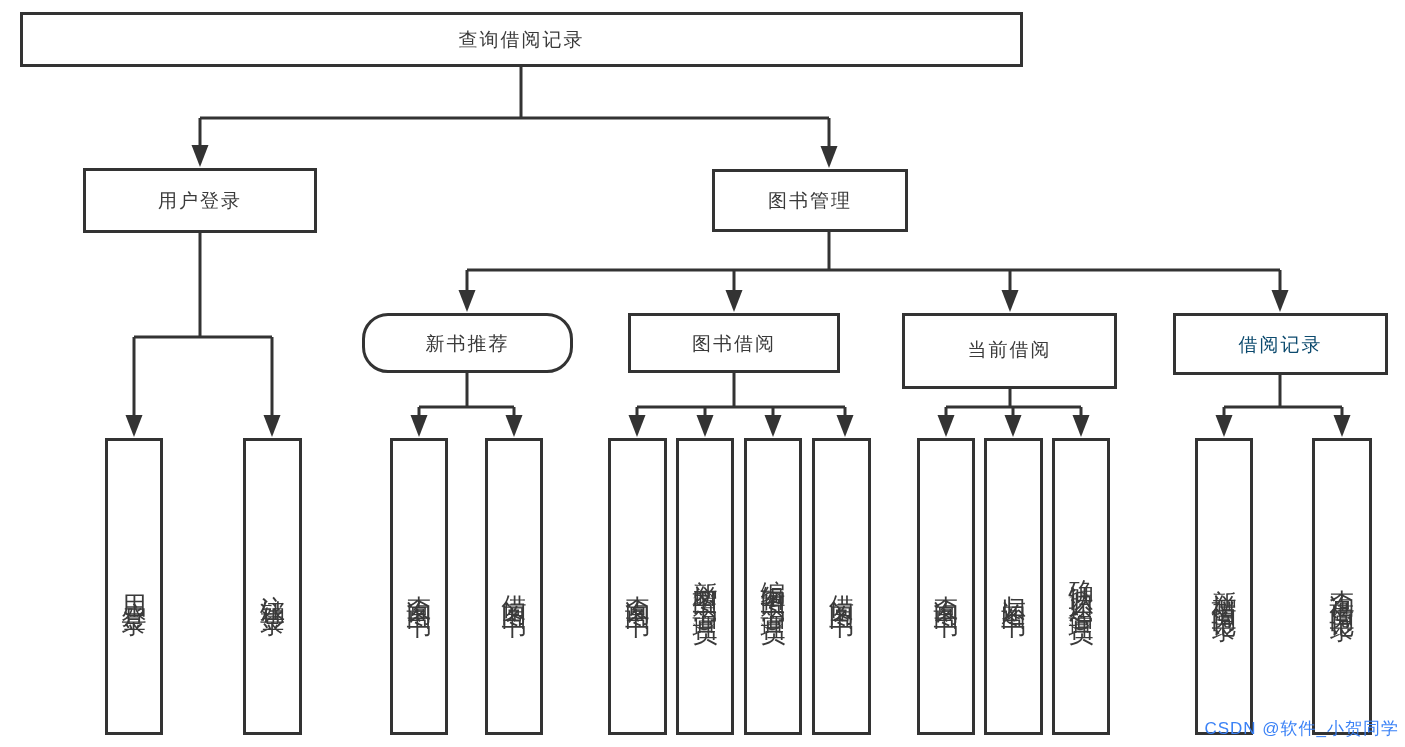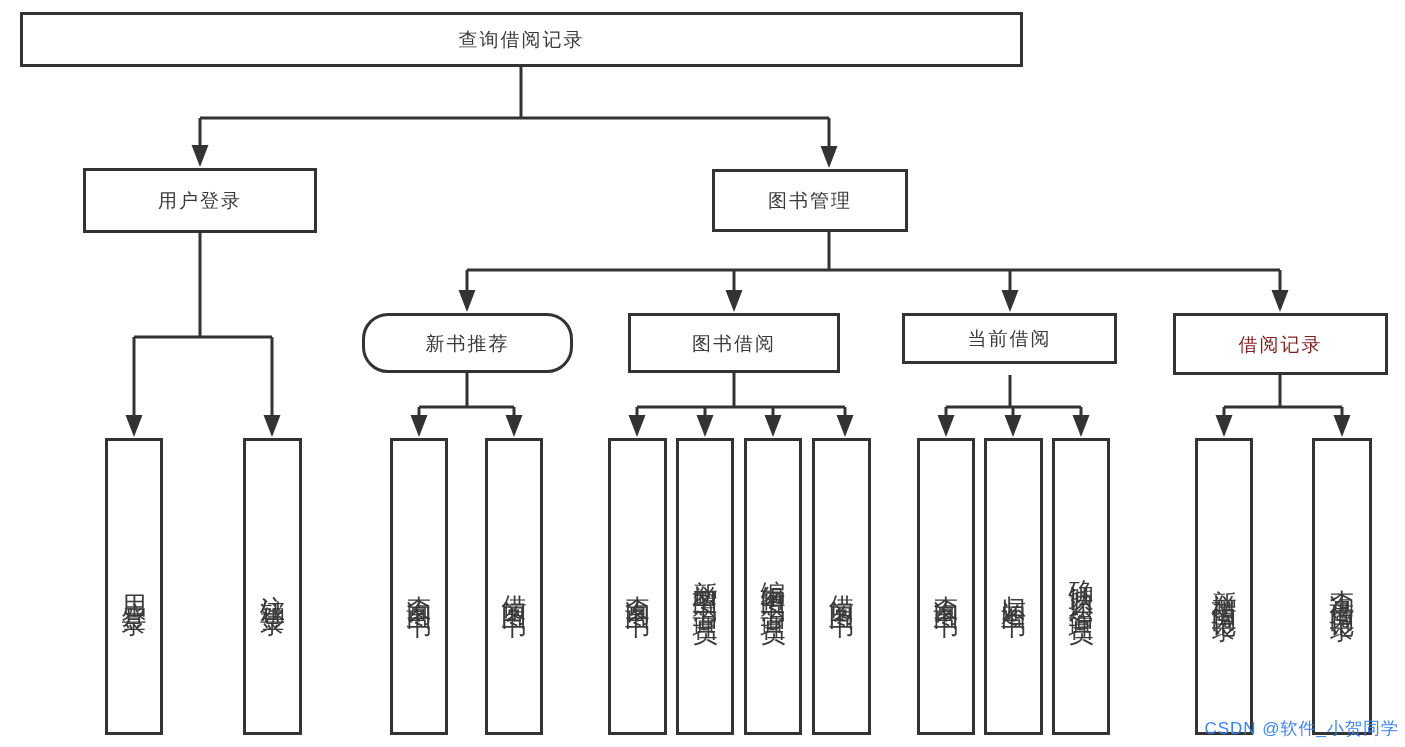--- a/index.html
+++ b/index.html
@@ -106,22 +106,22 @@
       <polygon points="1215.5,415 1232.5,415 1224,437" fill="#333333"></polygon>
       <line x1="1342" y1="407" x2="1342" y2="423" stroke="#333333" stroke-width="3"></line>
       <polygon points="1333.5,415 1350.5,415 1342,437" fill="#333333"></polygon>
     </svg>
   <div id="watermark" style="color: #3b82f6;">CSDN @软件_小贺同学</div>
 <div class="node" style="left: 20px; top: 12px; width: 1003px; height: 55px; border-color: rgb(51, 51, 51); color: rgb(58, 58, 58);">查询借阅记录</div>
     <div class="node" style="left: 83px; top: 168px; width: 234px; height: 65px; border-color: rgb(51, 51, 51); color: rgb(58, 58, 58);">用户登录</div>
     <div class="node" style="left: 712px; top: 169px; width: 196px; height: 63px; border-color: rgb(51, 51, 51); color: rgb(58, 58, 58);">图书管理</div>
     <div class="node" style="left: 362px; top: 313px; width: 211px; height: 60px; border-color: rgb(51, 51, 51); color: rgb(58, 58, 58); border-radius: 26px;">新书推荐</div>
     <div class="node" style="left: 628px; top: 313px; width: 212px; height: 60px; border-color: rgb(51, 51, 51); color: rgb(58, 58, 58); text-align: right;">图书借阅</div>
-    <div class="node" style="left: 902px; top: 313px; width: 215px; height: 51px; border-color: rgb(51, 51, 51); color: rgb(58, 58, 58);">当前借阅</div>
-    <div class="node" style="left: 1173px; top: 313px; width: 215px; height: 62px; border-color: rgb(51, 51, 51); color: #7f1d1d;">借阅记录</div>
+    <div class="node" style="left: 902px; top: 313px; width: 215px; height: 76px; border-color: rgb(51, 51, 51); color: rgb(58, 58, 58); font-family: Liberation Mono, monospace;">当前借阅</div>
+    <div class="node" style="left: 1173px; top: 313px; width: 215px; height: 62px; border-color: rgb(51, 51, 51); color: #0c4a6e;">借阅记录</div>
     <div class="node vertical" style="left: 105px; top: 438px; width: 58px; height: 297px; border-color: rgb(51, 51, 51); color: rgb(58, 58, 58);">用户登录</div>
     <div class="node vertical" style="left: 243px; top: 438px; width: 59px; height: 297px; border-color: rgb(51, 51, 51); color: rgb(58, 58, 58);">注销登录</div>
     <div class="node vertical" style="left: 390px; top: 438px; width: 58px; height: 297px; border-color: rgb(51, 51, 51); color: rgb(58, 58, 58);">查询图书</div>
     <div class="node vertical" style="left: 485px; top: 438px; width: 58px; height: 297px; border-color: rgb(51, 51, 51); color: rgb(58, 58, 58);">借阅图书</div>
     <div class="node vertical" style="left: 608px; top: 438px; width: 59px; height: 297px; border-color: rgb(51, 51, 51); color: rgb(58, 58, 58);">查询图书</div>
     <div class="node vertical" style="left: 676px; top: 438px; width: 58px; height: 297px; border-color: rgb(51, 51, 51); color: rgb(58, 58, 58);">新增图书（管理员）</div>
     <div class="node vertical" style="left: 744px; top: 438px; width: 58px; height: 297px; border-color: rgb(51, 51, 51); color: rgb(58, 58, 58);">编辑图书（管理员）</div>
     <div class="node vertical" style="left: 812px; top: 438px; width: 59px; height: 297px; border-color: rgb(51, 51, 51); color: rgb(58, 58, 58);">借阅图书</div>
     <div class="node vertical" style="left: 917px; top: 438px; width: 58px; height: 297px; border-color: rgb(51, 51, 51); color: rgb(58, 58, 58);">查询图书</div>
     <div class="node vertical" style="left: 984px; top: 438px; width: 59px; height: 297px; border-color: rgb(51, 51, 51); color: rgb(58, 58, 58);">归还图书</div>

